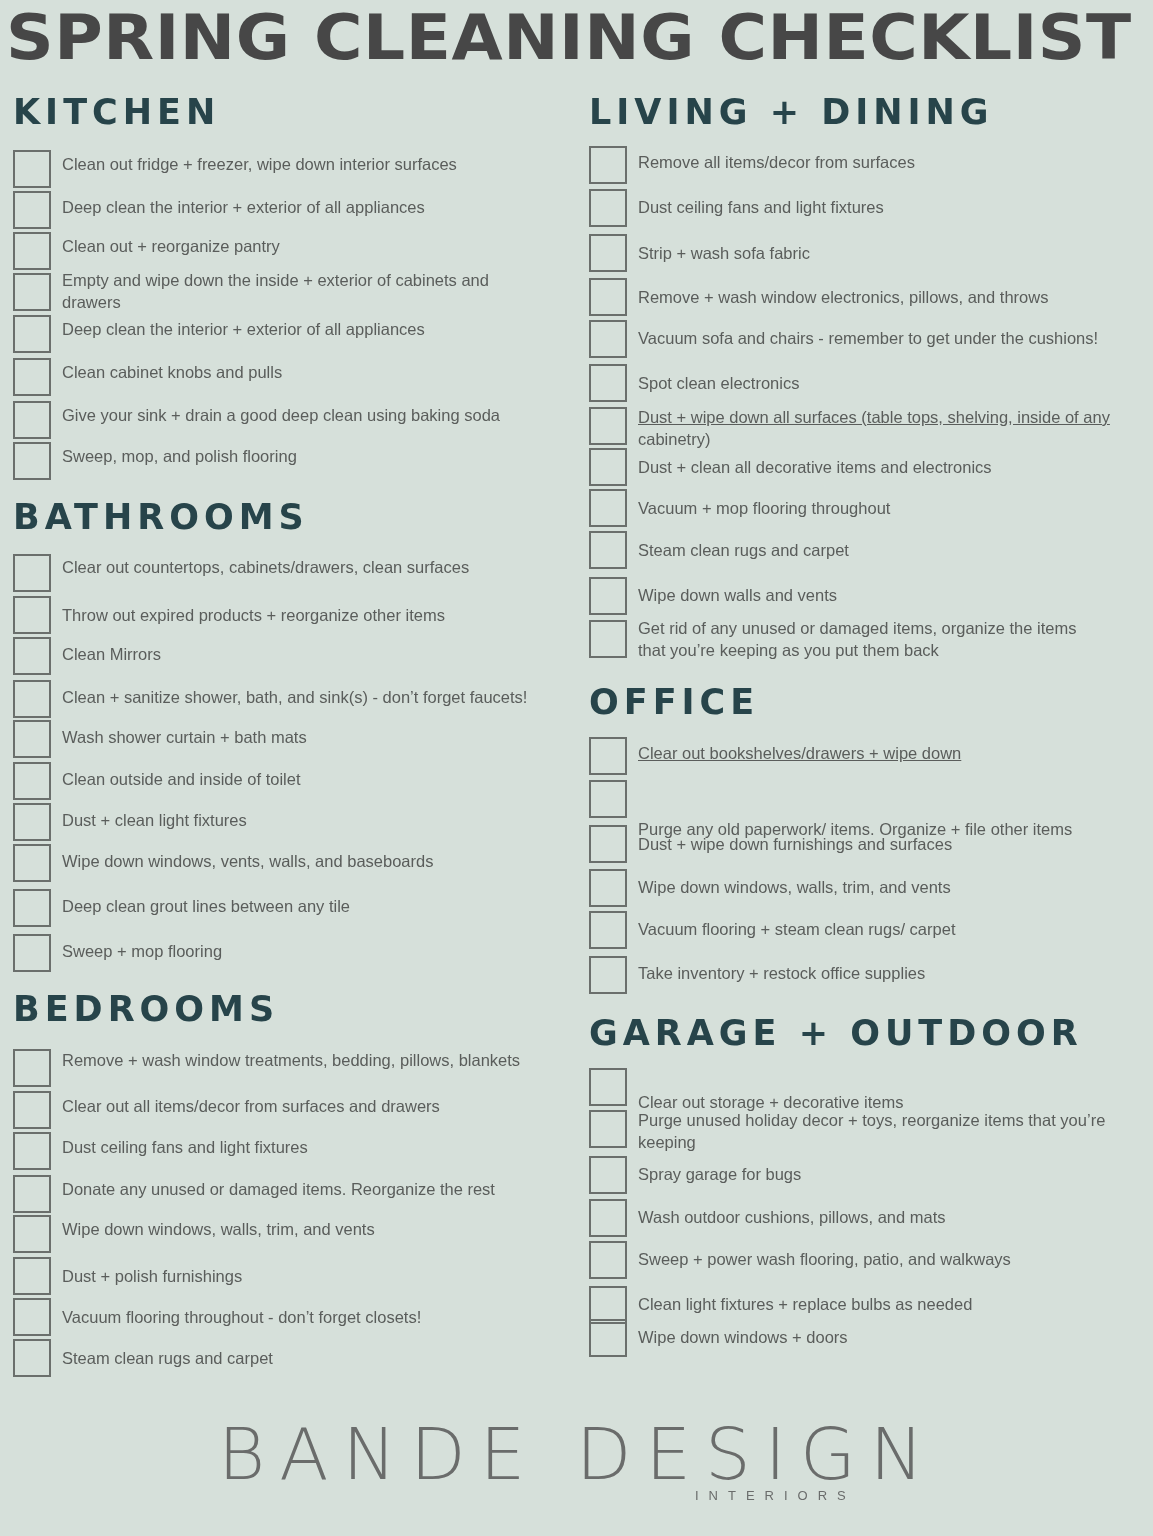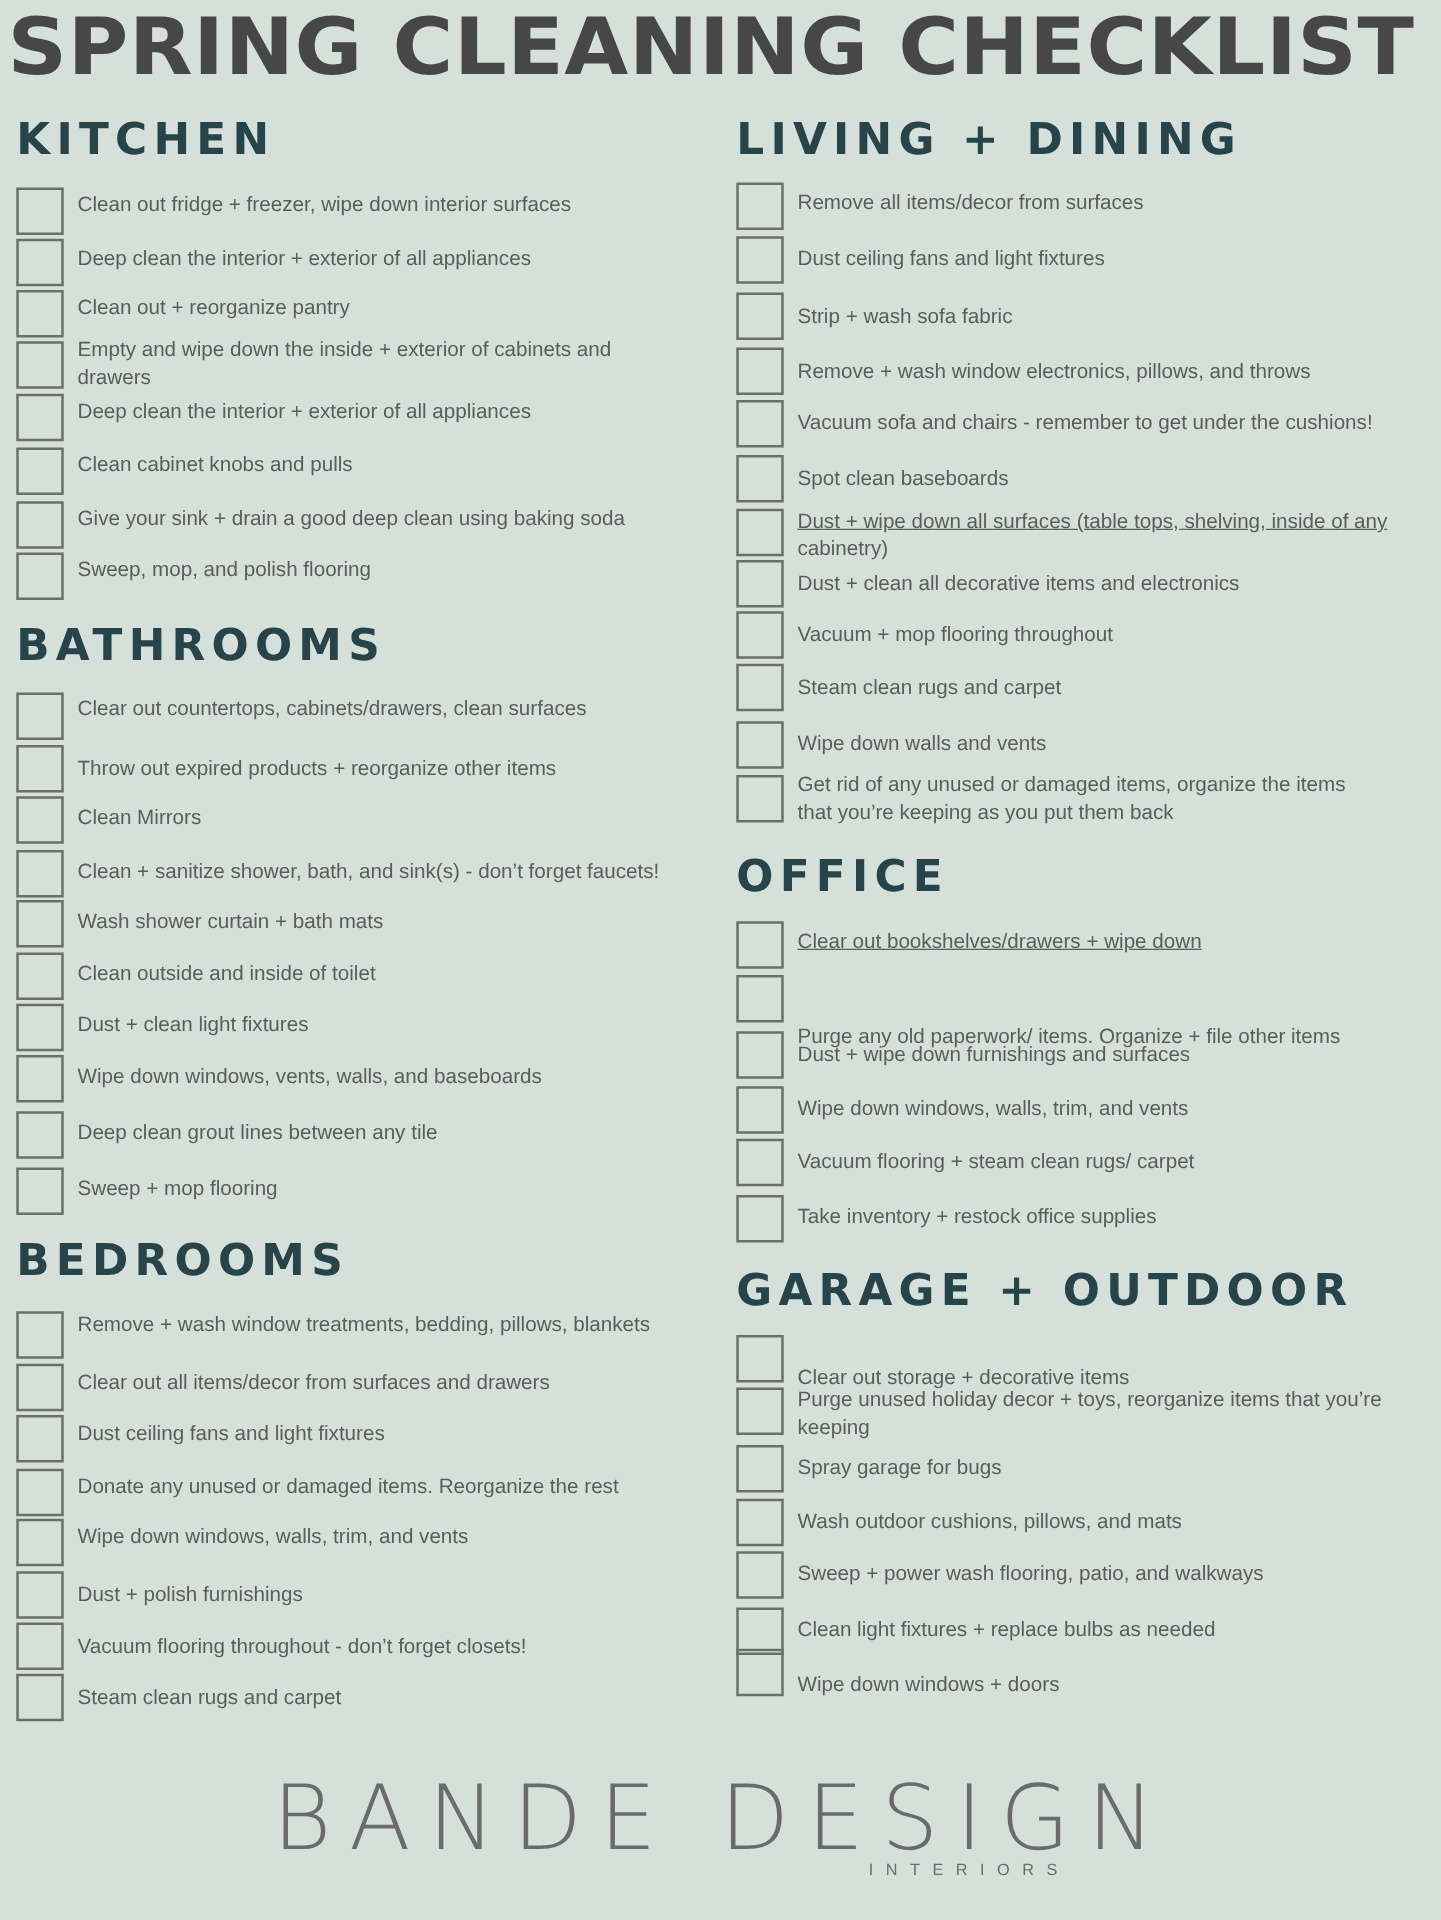--- a/index.html
+++ b/index.html
@@ -216,21 +216,21 @@
   <div class="item" style="top:186px;">
     <div class="cb"></div>
     <span class="label" style="top:8px;">Remove + wash window electronics, pillows, and throws</span>
   </div>
   <div class="item" style="top:228px;">
     <div class="cb"></div>
     <span class="label" style="top:7px;">Vacuum sofa and chairs - remember to get under the cushions!</span>
   </div>
   <div class="item" style="top:272px;">
     <div class="cb"></div>
-    <span class="label" style="top:8px;">Spot clean baseboards</span>
+    <span class="label" style="top:8px;">Spot clean electronics</span>
   </div>
   <div class="item" style="top:315px;">
     <div class="cb"></div>
     <span class="label" style="top:-1px;text-decoration:underline;">Dust + wipe down all surfaces (table tops, shelving, inside of any</span>
     <span class="label" style="top:21px;">cabinetry)</span>
   </div>
   <div class="item" style="top:356px;">
     <div class="cb"></div>
     <span class="label" style="top:8px;">Dust + clean all decorative items and electronics</span>
   </div>
@@ -303,20 +303,20 @@
   <div class="item" style="top:228px;">
     <div class="cb"></div>
     <span class="label" style="top:7px;">Sweep + power wash flooring, patio, and walkways</span>
   </div>
   <div class="item" style="top:273px;">
     <div class="cb"></div>
     <span class="label" style="top:7px;">Clean light fixtures + replace bulbs as needed</span>
   </div>
   <div class="item" style="top:306px;">
     <div class="cb"></div>
-    <span class="label" style="top:7px;margin-top:11px;">Wipe down windows + doors</span>
+    <span class="label" style="top:7px;">Wipe down windows + doors</span>
   </div>
 </div>
 
 <div class="logo">
   <div class="logo-main">BANDE DESIGN</div>
   <div class="logo-sub">INTERIORS</div>
 </div>
 
 </body></html>

